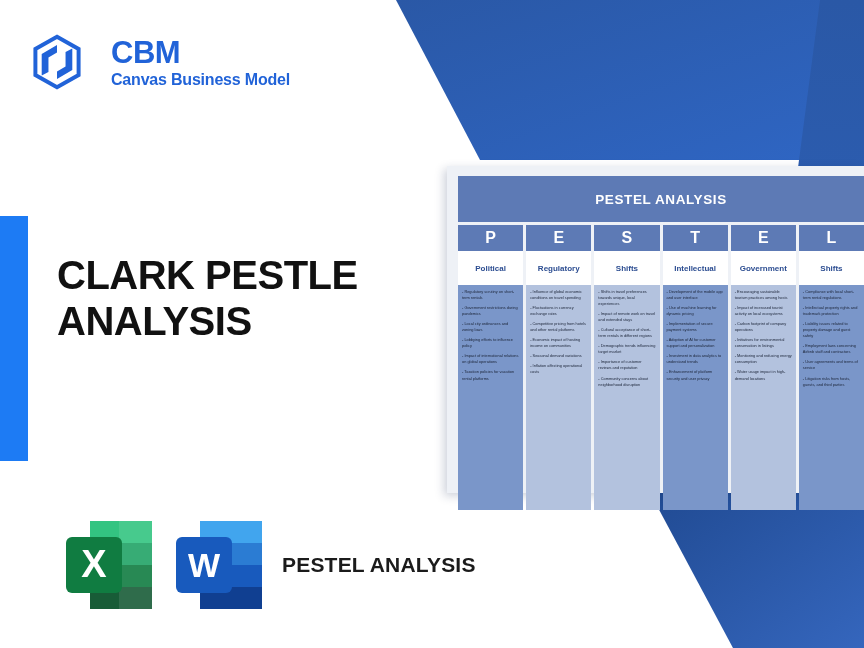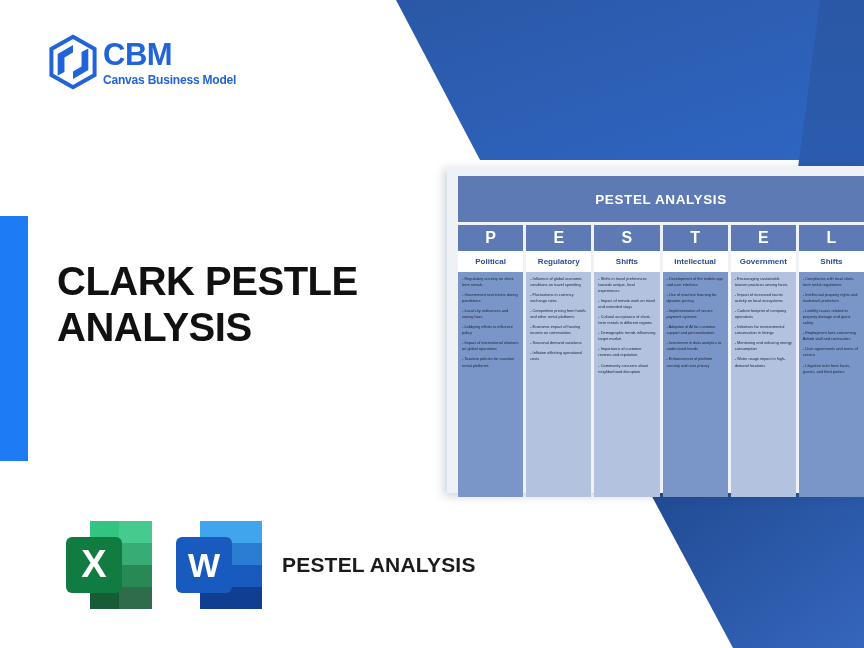--- a/index.html
+++ b/index.html
@@ -13,34 +13,34 @@
   
   .bg-layer{position:absolute;inset:0;width:864px;height:648px;}
   .bg-svg{position:absolute;left:0;top:0;}
 
   .left-bar{
     position:absolute;left:0;top:216px;width:28px;height:245px;
     background:#1d7bf4;
   }
 
   
-  .brand{position:absolute;left:46px;top:34px;display:flex;align-items:center;gap:3px;}
+  .brand{position:absolute;left:30px;top:34px;display:flex;align-items:center;gap:27px;}
   .brand-mark{width:54px;height:56px;flex:0 0 auto;}
   .brand-text{display:flex;flex-direction:column;line-height:1;}
   .brand-title{
     font-size:31px;font-weight:bold;color:#2163d8;letter-spacing:-0.5px;
     margin-bottom:4px;
   }
   .brand-sub{
-    font-size:12px;font-weight:bold;color:#2163d8;letter-spacing:-0.2px;
+    font-size:16px;font-weight:bold;color:#2163d8;letter-spacing:-0.2px;
   }
 
   
   .headline{
-    position:absolute;left:57px;top:258px;width:360px;
+    position:absolute;left:57px;top:252px;width:360px;
     font-size:40px;font-weight:bold;color:#111111;
     line-height:1.16;letter-spacing:-0.5px;
   }
 
   
   .docrow{position:absolute;left:62px;top:515px;display:flex;align-items:center;}
   .officeicon{position:relative;width:96px;height:100px;flex:0 0 auto;}
   .officeicon.word{margin-left:14px;}
   .doclabel{
     margin-left:14px;font-size:21px;font-weight:bold;color:#1b1b1b;
@@ -63,21 +63,21 @@
 
   .grid{display:flex;width:406px;margin-top:3px;gap:3px;}
   .col{width:65.5px;display:flex;flex-direction:column;}
 
   .col .letter{
     height:26px;background:#5d7ab5;color:#ffffff;
     font-size:16px;font-weight:bold;
     display:flex;align-items:center;justify-content:center;
   }
   .col .cname{
-    height:21px;background:#ffffff;color:#2c4d91;
+    height:34px;background:#ffffff;color:#2c4d91;
     font-size:8px;font-weight:bold;
     display:flex;align-items:center;justify-content:center;
     white-space:nowrap;
   }
   .col .items{
     flex:1 1 auto;min-height:215px;
     padding:4px 4px 6px 4px;
     color:#1c2538;font-size:3.9px;line-height:1.55;
   }
   .col.dark .items{background:#7a96c9;}

